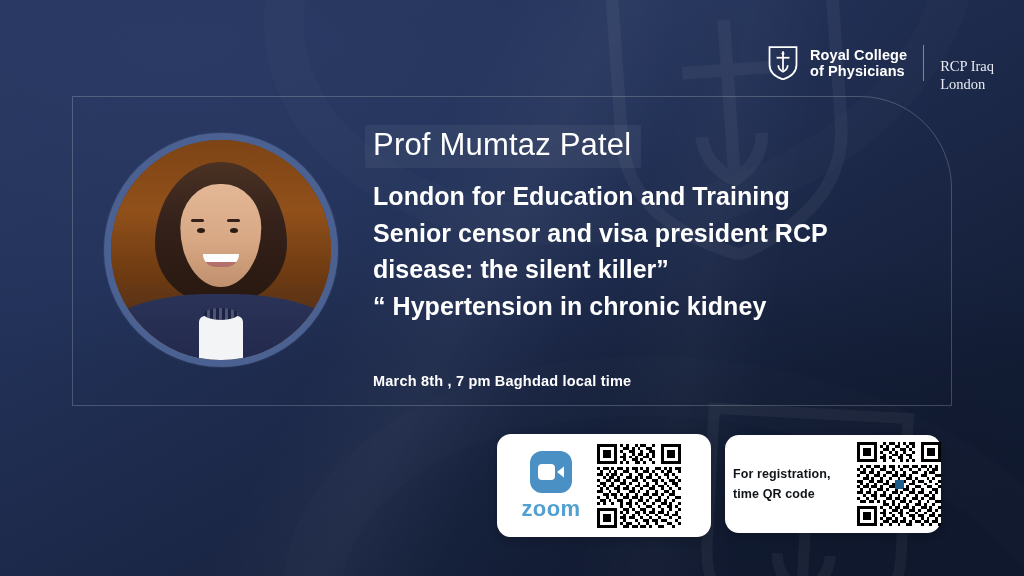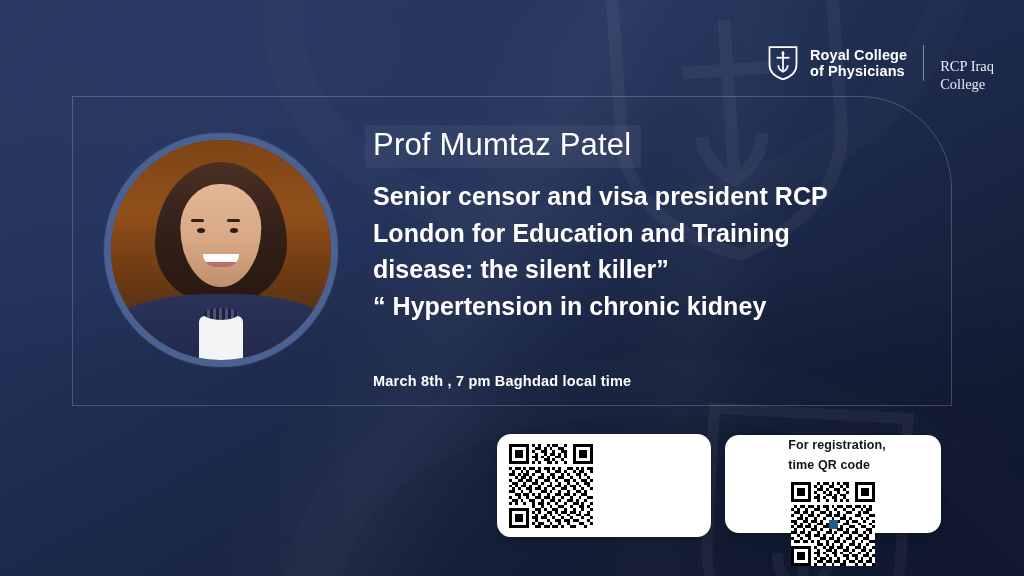--- a/index.html
+++ b/index.html
@@ -188,21 +188,21 @@
 
   
   .card{
     position:absolute;
     background:#ffffff;
     border-radius:14px;
     display:flex; align-items:center;
     box-shadow:0 3px 10px rgba(0,0,0,0.18);
   }
   .card-zoom{ left:497px; top:434px; width:214px; height:103px; padding:0 12px; gap:4px; }
-  .card-reg { left:725px; top:435px; width:216px; height:98px; padding:0 28px; gap:6px;flex-direction:column; }
+  .card-reg { left:725px; top:435px; width:216px; height:98px; padding:0 0; gap:6px; }
 
   .zoom-brand{
     flex:0 0 auto; width:84px;
     display:flex; flex-direction:column; align-items:center; gap:5px;
   }
   .zoom-mark{
     width:42px; height:42px; border-radius:12px;
     background:#4a90c4;
     display:flex; align-items:center; justify-content:center;
   }
@@ -259,21 +259,21 @@
         <circle cx="50" cy="26" r="5" fill="#ffffff"></circle>
       </svg>
     </span>
     <span class="rcp-words">
       <span>Royal College</span><br>
       <span>of Physicians</span>
     </span>
     <span class="logo-divider"></span>
     <span class="network-words">
       <span>RCP Iraq</span><br>
-      <span>College</span>
+      <span>London</span>
     </span>
   </div>
 
   <div class="frame"></div>
 
   <div class="portrait">
     <div class="photo">
       <div class="hair"></div>
       <div class="face"></div>
       <div class="brow l"></div>
@@ -285,29 +285,38 @@
       <div class="blouse"></div>
       <div class="necklace"></div>
     </div>
   </div>
 
   <div class="namebar">
     <div class="name">Prof Mumtaz Patel</div>
   </div>
 
   <div class="subtitle">
+    <span class="ln">London for Education and Training</span>
     <span class="ln">Senior censor and visa president RCP</span>
-    <span class="ln">London for Education and Training</span>
     <span class="ln">disease: the silent killer”</span>
     <span class="ln">“ Hypertension in chronic kidney</span>
   </div>
 
   <div class="datetime">March 8th , 7 pm Baghdad local time</div>
 
   <div class="card card-zoom">
+    <div class="zoom-brand">
+      <span class="zoom-mark">
+        <svg width="26" height="16" viewBox="0 0 26 16">
+          <rect x="0" y="0" width="17" height="16" rx="4" fill="#ffffff"></rect>
+          <path d="M19 8 L26 2.5 V13.5 Z" fill="#ffffff"></path>
+        </svg>
+      </span>
+      <span class="zoom-word">zoom</span>
+    </div>
     <span class="qr">
       <svg viewBox="0 0 29 29" shape-rendering="crispEdges">
         <rect width="29" height="29" fill="#fff"></rect>
         <g fill="#000">
           <path d="M0 0h7v7H0zM22 0h7v7h-7zM0 22h7v7H0z"></path>
         </g>
         <g fill="#fff">
           <path d="M1 1h5v5H1zM23 1h5v5h-5zM1 23h5v5H1z"></path>
         </g>
         <g fill="#000">

